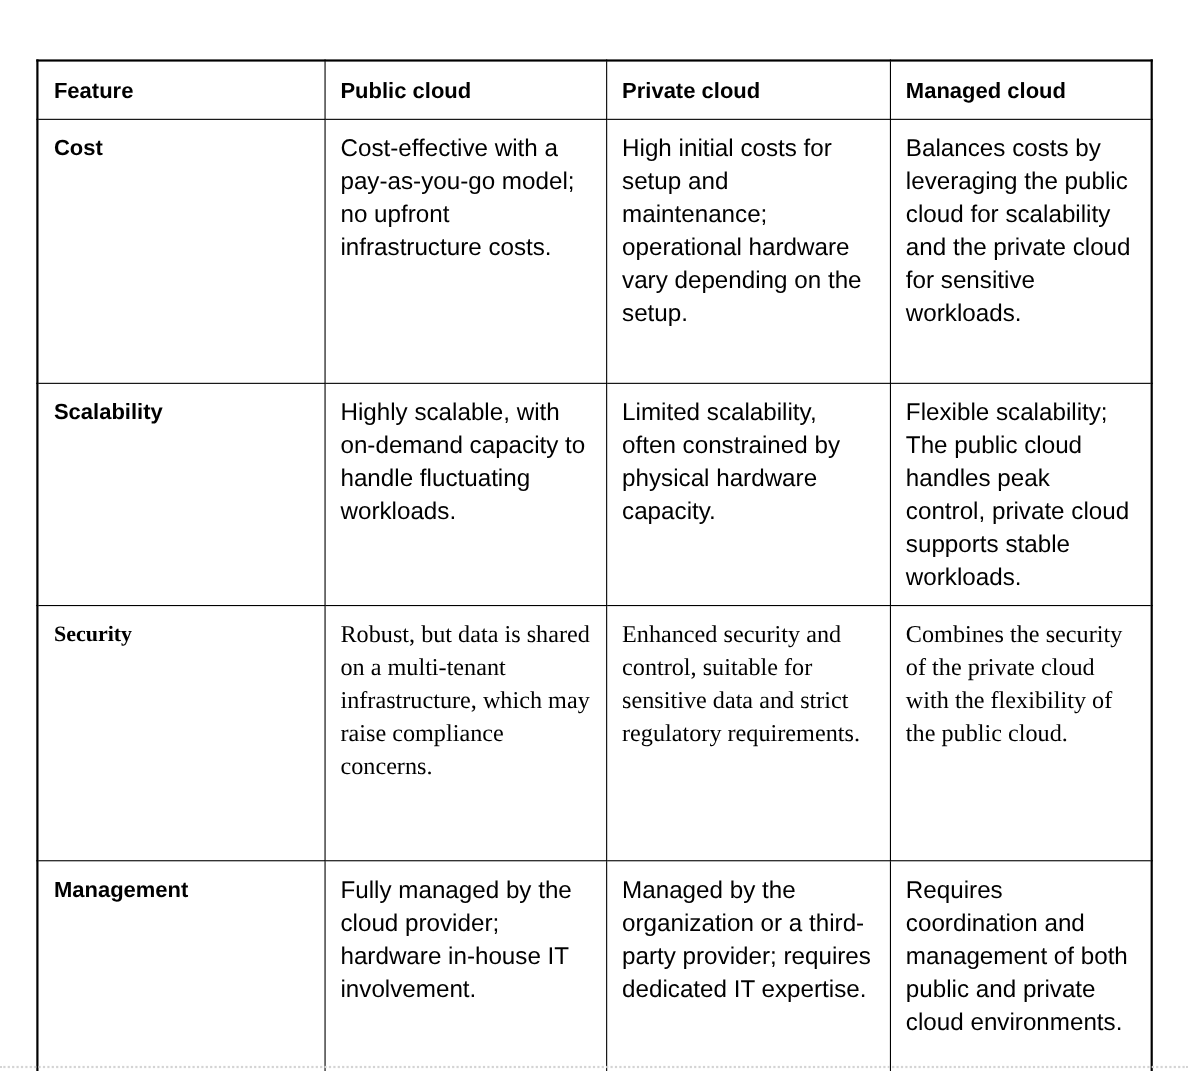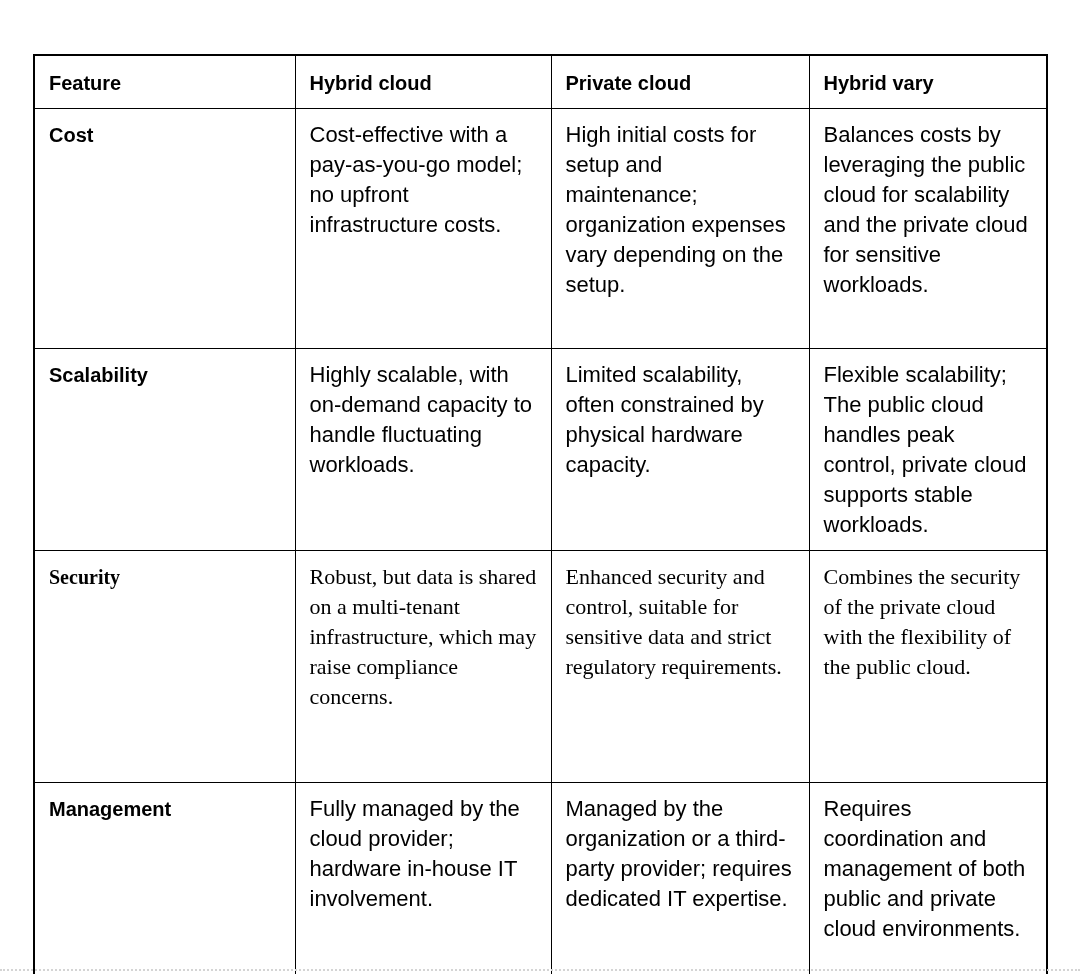--- a/index.html
+++ b/index.html
@@ -69,30 +69,30 @@
   <table class="comparison">
     <colgroup>
       <col style="width:261px">
       <col style="width:256px">
       <col style="width:258px">
       <col style="width:238px">
     </colgroup>
     <thead>
       <tr>
         <th>Feature</th>
-        <th>Hybrid cloud</th>
+        <th>Public cloud</th>
         <th>Private cloud</th>
-        <th>Hybrid vary</th>
+        <th>Managed cloud</th>
       </tr>
     </thead>
     <tbody>
       <tr class="row-cost">
         <th class="feature-cell">Cost</th>
         <td>Cost-effective with a pay-as-you-go model; no upfront infrastructure costs.</td>
-        <td>High initial costs for setup and maintenance; organization expenses vary depending on the setup.</td>
+        <td>High initial costs for setup and maintenance; operational hardware vary depending on the setup.</td>
         <td>Balances costs by leveraging the public cloud for scalability and the private cloud for sensitive workloads.</td>
       </tr>
       <tr class="row-scalability">
         <th class="feature-cell">Scalability</th>
         <td>Highly scalable, with on-demand capacity to handle fluctuating workloads.</td>
         <td>Limited scalability, often constrained by physical hardware capacity.</td>
         <td>Flexible scalability; The public cloud handles peak control, private cloud supports stable workloads.</td>
       </tr>
       <tr class="row-security">
         <th class="feature-cell">Security</th>

